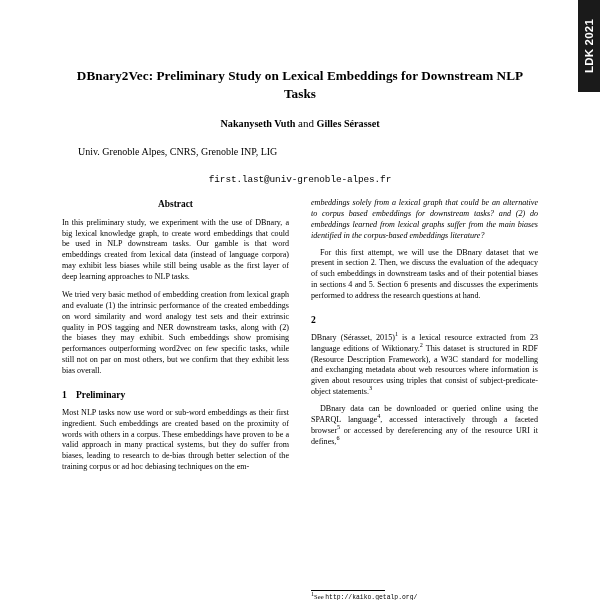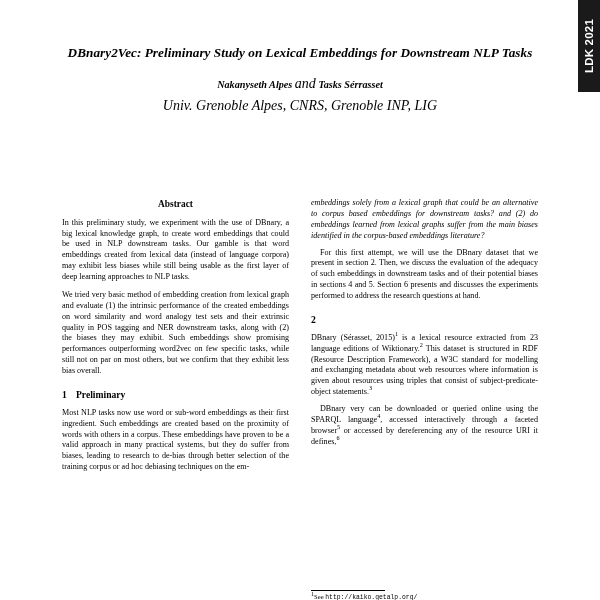--- a/index.html
+++ b/index.html
@@ -46,48 +46,46 @@
     left: 0;
     width: 600px;
     height: 600px;
     padding: 0;
   }
 
   .content {
     position: absolute;
     left: 62px;
     right: 62px;
-    top: 44px;
-    font-style: italic;
+    top: 67px;
   }
 
   .title {
     font-size: 13.2px;
     font-weight: bold;
     text-align: center;
     line-height: 1.35;
     margin: 0 0 14px 0;
     letter-spacing: 0.05px;
   }
 
   .authors {
     text-align: center;
     font-size: 10.2px;
     font-weight: bold;
     margin: 0 0 4px 0;
   }
   .authors .and {
     font-weight: normal;
-    font-size: 14px;
+    font-size: 11px;
   }
   .affil {
-    text-align: center;
-    font-size: 14px;
+    font-size: 10px;
     line-height: 1.38;
-    margin: 1px;
+    margin: 16px;
   }
   .email {
     text-align: center;
     font-family: "Liberation Mono", monospace;
     font-size: 9.4px;
     margin-top: 7px;
     letter-spacing: -0.1px;
   }
 
   .columns {
@@ -160,25 +158,26 @@
 
 <div class="page">
 
   <div class="venue-banner">
     <span class="vtext">LDK 2021</span>
   </div>
 
   <div class="content">
     <h1 class="title">DBnary2Vec: Preliminary Study on Lexical Embeddings for Downstream NLP Tasks</h1>
     <div class="authors">
-      <span>Nakanyseth Alpes</span>
+      <span>Nakanyseth Vuth</span>
       <span class="and">and</span>
-      <span>Tasks Sérrasset</span>
+      <span>Gilles Sérasset</span>
     </div>
     <div class="affil">Univ. Grenoble Alpes, CNRS, Grenoble INP, LIG</div>
+    <div class="email">first.last@univ-grenoble-alpes.fr</div>
   </div>
 
   <div class="columns">
 
     <div class="col">
       <div class="section-head-centered">Abstract</div>
       <p class="abs">In this preliminary study, we experiment with the use of DBnary, a big lexical knowledge graph, to create word embeddings that could be used in NLP downstream tasks. Our gamble is that word embeddings created from lexical data (instead of language corpora) may exhibit less biases while still being usable as the first layer of deep learning approaches to NLP tasks.</p>
       <p class="abs">We tried very basic method of embedding creation from lexical graph and evaluate (1) the intrinsic performance of the created embeddings on word similarity and word analogy test sets and their extrinsic quality in POS tagging and NER downstream tasks, along with (2) the biases they may exhibit. Such embeddings show promising performances outperforming word2vec on few specific tasks, while still not on par on most others, but we confirm that they exhibit less bias overall.</p>
 
       <div class="section-head">
@@ -191,20 +190,20 @@
     <div class="col">
       <p class="para noindent"><em>embeddings solely from a lexical graph that could be an alternative to corpus based embeddings for downstream tasks? and (2) do embeddings learned from lexical graphs suffer from the main biases identified in the corpus-based embeddings literature?</em></p>
       <p class="para">For this first attempt, we will use the DBnary dataset that we present in section 2. Then, we discuss the evaluation of the adequacy of such embeddings in downstream tasks and of their potential biases in sections 4 and 5. Section 6 presents and discusses the experiments performed to address the research questions at hand.</p>
 
       <div class="section-head">
         <span class="num">2</span>
       </div>
 
       <p class="para noindent"><span>DBnary (Sérasset, 2015)</span><sup>1</sup><span> is a lexical resource extracted from 23 language editions of Wiktionary.</span><sup>2</sup><span> This dataset is structured in RDF (Resource Description Framework), a W3C standard for modelling and exchanging metadata about web resources where information is given about resources using triples that consist of subject-predicate-object statements.</span><sup>3</sup></p>
 
-      <p class="para"><span>DBnary very can be downloaded or queried online using the SPARQL language</span><sup>4</sup><span>, accessed interactively through a faceted browser</span><sup>5</sup><span> or accessed by dereferencing any of the resource URI it defines,</span><sup>6</sup></p>
+      <p class="para"><span>DBnary data can be downloaded or queried online using the SPARQL language</span><sup>4</sup><span>, accessed interactively through a faceted browser</span><sup>5</sup><span> or accessed by dereferencing any of the resource URI it defines,</span><sup>6</sup></p>
 
       <div class="footnote-rule"></div>
       <div class="footnote"><sup>1</sup><span>See</span> <span class="mono">http://kaiko.getalp.org/</span></div>
     </div>
 
   </div>
 </div>
 
 </body></html>

